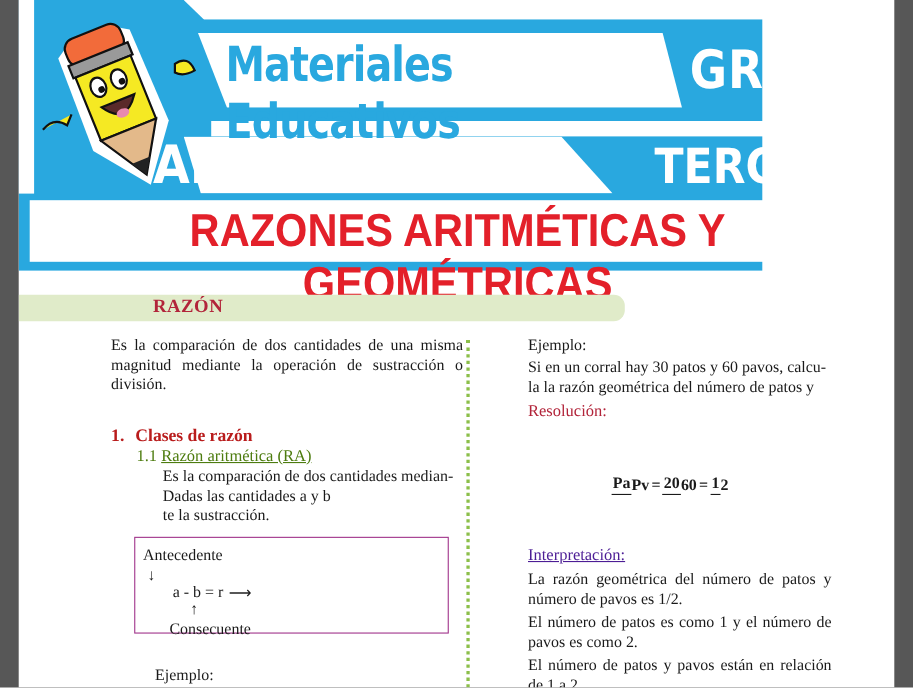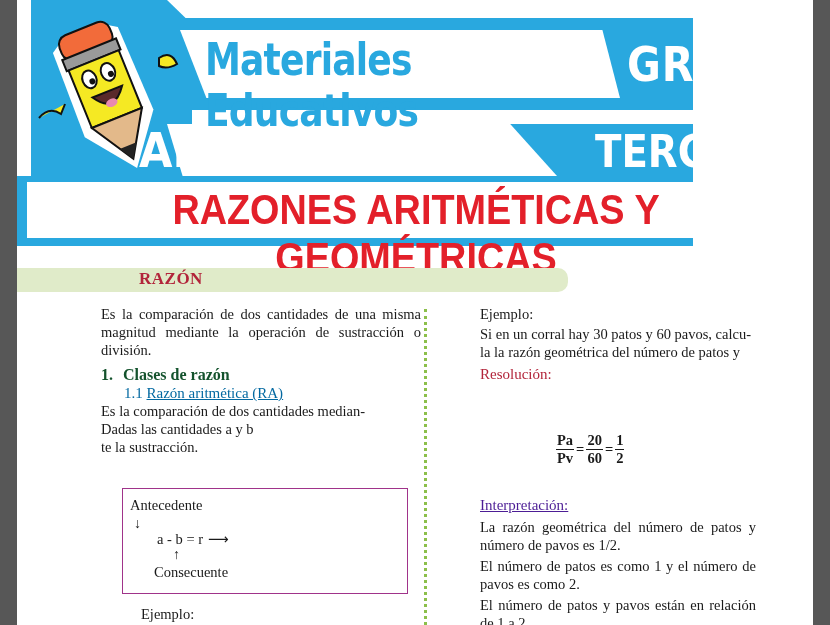--- a/index.html
+++ b/index.html
@@ -74,42 +74,42 @@
     position:absolute; left:78px; top:269px;
     font-size:17px; font-weight:bold; color:#b2243a; letter-spacing:0.5px;margin-left:44px;
   }
   .col-left { position:absolute; left:84px; top:305px; width:320px; font-size:14.5px; color:#1a1a1a; line-height:18px; }
   .col-right { position:absolute; left:463px; top:305px; width:276px; font-size:14.5px; color:#1a1a1a; line-height:18px; }
   .justify { text-align:justify; }
   .divider {
     position:absolute; left:407px; top:309px; width:0; height:316px;
     border-left:3px dotted #8cbf4a;
   }
-  .h1 { color:#14532d; font-weight:bold; font-size:16px; margin-top:7px; }
+  .h1 { color:#b91c1c; font-weight:bold; font-size:16px; margin-top:29px; }
   .h1 .num { display:inline-block; width:22px; }
-  .h2 { color:#0369a1; margin-left:23px; font-size:15px; }
+  .h2 { color:#4d7c0f; margin-left:23px; font-size:15px; }
   .h2 .u { text-decoration:underline; }
-  .indent { }
+  .indent { margin-left:47px; }
   .formula-box {
-    position:absolute; left:105px; top:488px; width:286px; height:106px;
+    position:absolute; left:105px; top:488px; width:286px; height:88px;
     border:1.5px solid #a0338a; box-sizing:border-box;
     font-size:14.5px; color:#1a1a1a;
   }
   .fb-ante { position:absolute; left:7px; top:8px; }
   .fb-arrow-down { position:absolute; left:11px; top:27px; font-size:14px; }
   .fb-eq { position:absolute; left:34px; top:42px; }
   .fb-arrow-right { position:absolute; left:85px; top:42px; }
   .fb-valor { position:absolute; left:112px; top:44px; }
   .fb-arrow-up { position:absolute; left:50px; top:58px; font-size:14px; }
   .fb-cons { position:absolute; left:31px; top:75px; }
   .ejemplo-left { position:absolute; left:124px; top:606px; font-size:14.5px; color:#1a1a1a; }
 
   .resol { color:#b2243a; margin-top:4px; font-size:15px; }
   .frac-row { position:absolute; left:539px; top:432px; display:flex; align-items:center; font-size:14.5px; color:#1a1a1a; }
-  .frac { display:inline-flex; flex-direction:column; align-items:center; font-weight:bold; }
+  .frac { display:inline-flex; flex-direction:row; align-items:center; font-weight:bold; }
   .frac .n { padding:0 1px; border-bottom:1.2px solid #1a1a1a; line-height:17px; }
   .frac .d { line-height:17px; }
   .eq { margin:0 2px; font-weight:bold; }
   .interp {
     position:absolute; left:463px; top:497px; color:#4c1d95; text-decoration:underline; font-size:15px;
   }
   .interp-text { position:absolute; left:463px; top:518px; width:276px; font-size:14.5px; line-height:18px; color:#1a1a1a; }
   .interp-text p { margin:0 0 3px 0; }
 </style>
 </head>

